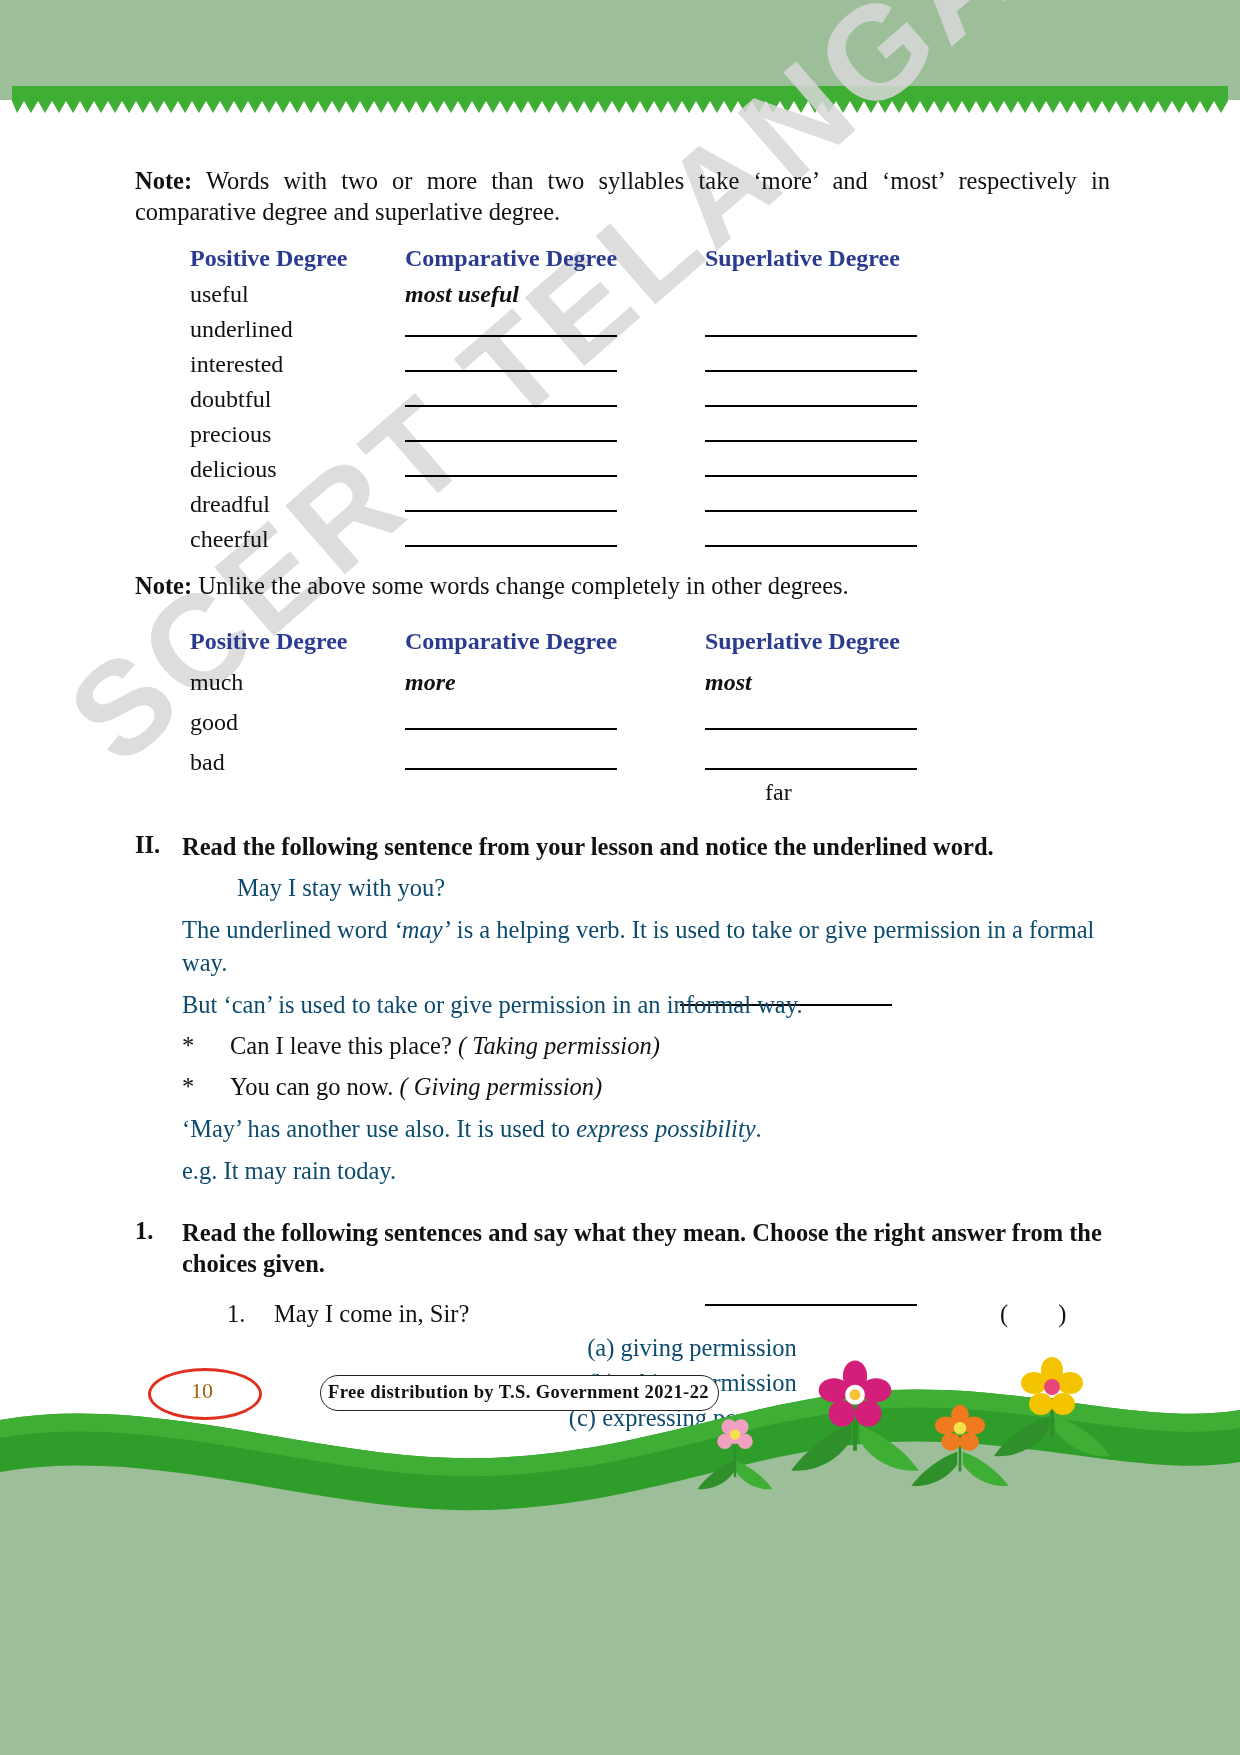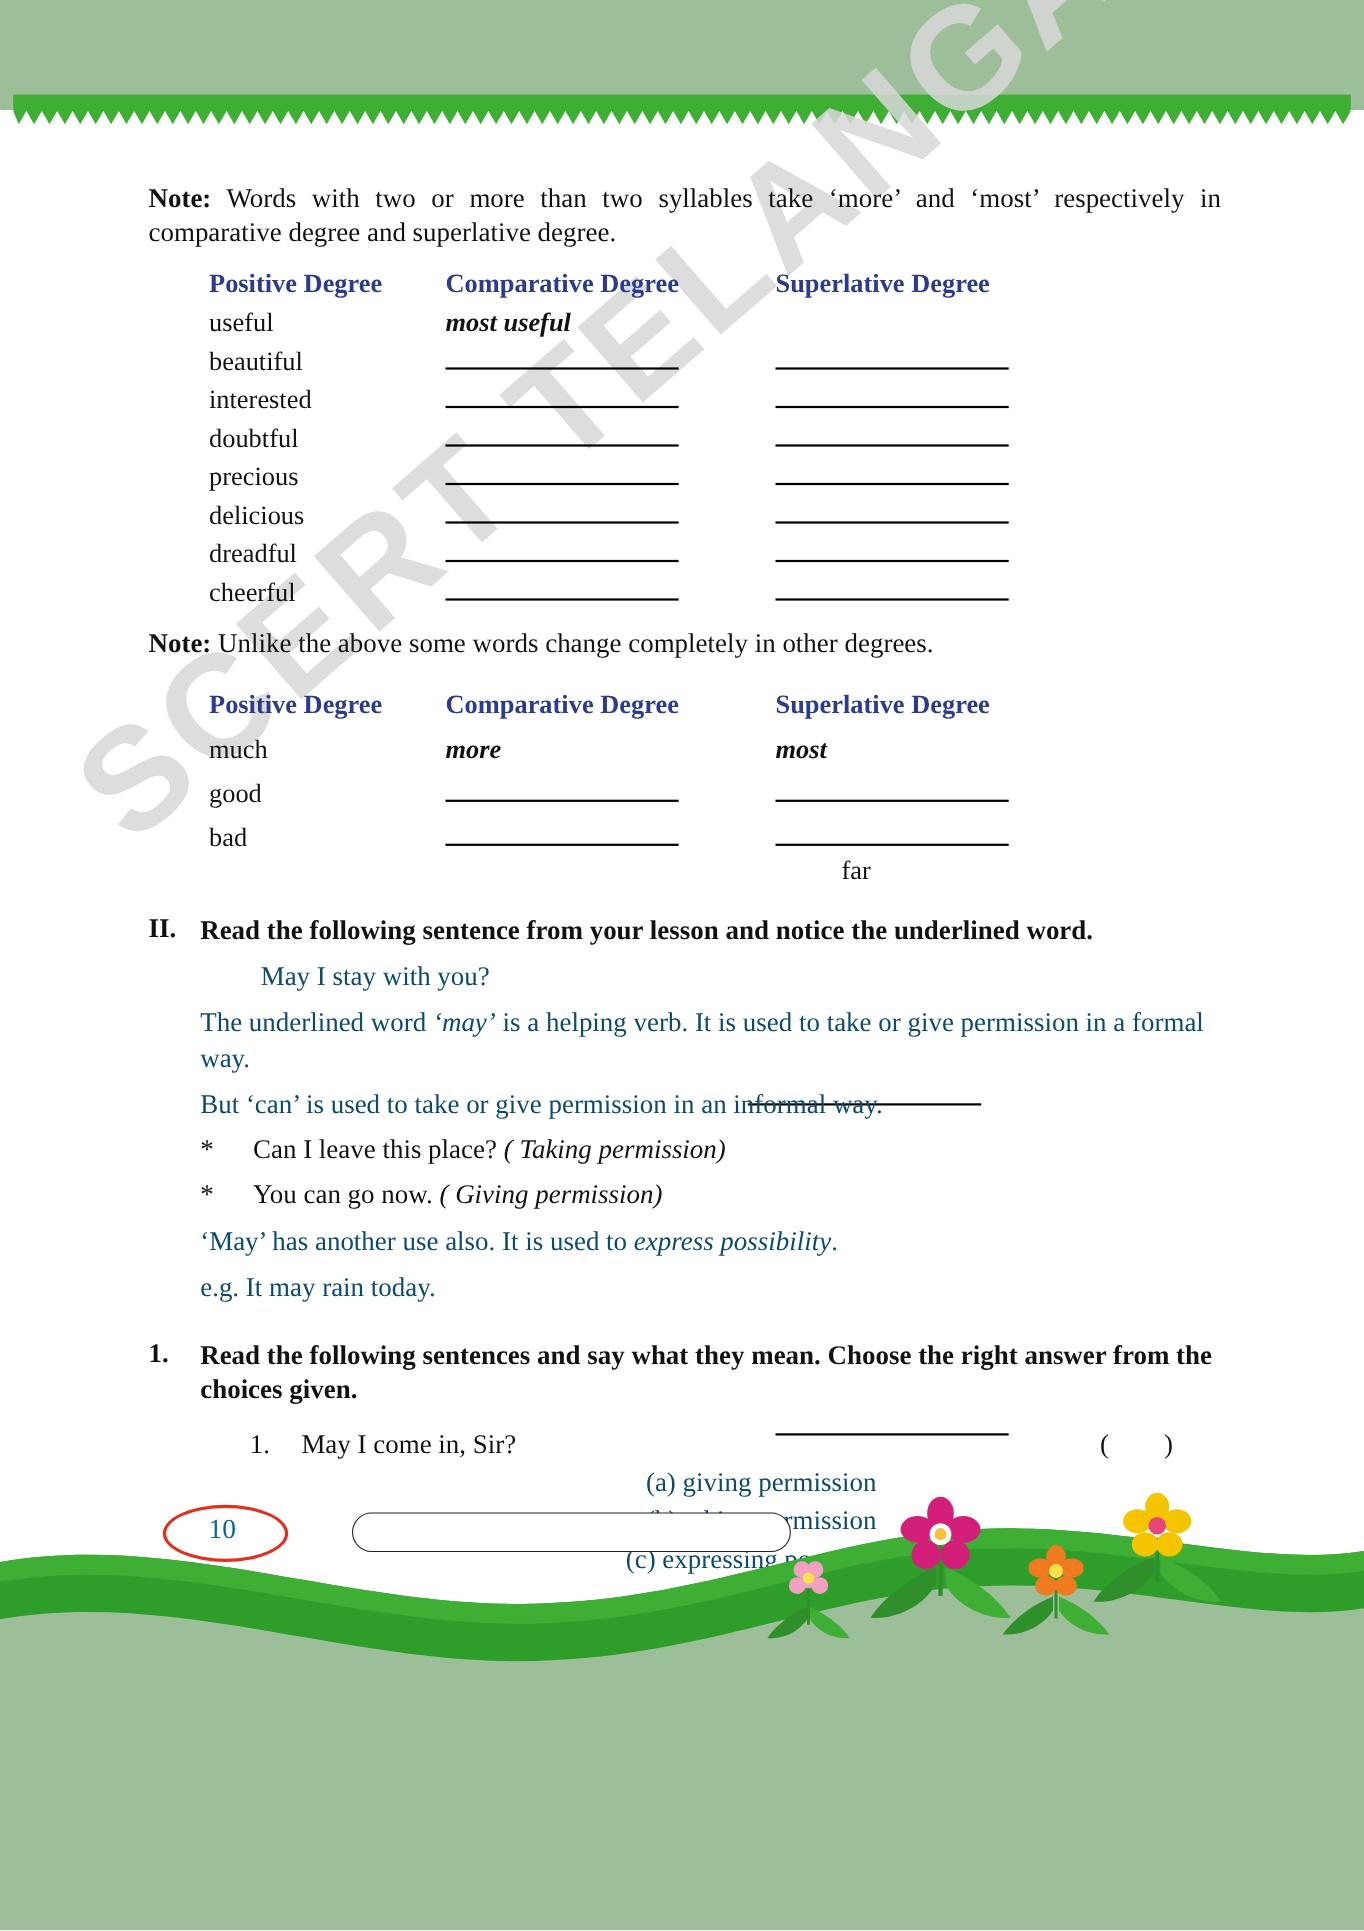--- a/index.html
+++ b/index.html
@@ -121,21 +121,21 @@
   .footer{position:absolute;left:0;bottom:0;width:1240px;height:405px;z-index:4;}
   .footer svg{display:block;}
   .page-oval{
     position:absolute;left:148px;top:1368px;width:108px;height:46px;
     border:3px solid #e03020;border-radius:50%;
     background:#ffffff;z-index:6;
   }
   .page-num{
     position:absolute;left:148px;top:1368px;width:108px;height:46px;
     display:flex;align-items:center;justify-content:center;
-    font-size:25px;color:#0369a1;z-index:7;
+    font-size:22px;color:#a16207;z-index:7;
   }
   .dist-pill{
     position:absolute;left:320px;top:1375px;width:397px;height:34px;
     border:1.6px solid #222;border-radius:18px;background:#fff;z-index:6;
   }
   .dist-text{
     position:absolute;left:320px;top:1375px;width:397px;height:34px;
     display:flex;align-items:center;justify-content:center;
     font-size:18.5px;font-weight:bold;color:#111;letter-spacing:.4px;z-index:7;
     font-family:"Liberation Serif","DejaVu Serif",serif;
@@ -171,21 +171,21 @@
           <div class="c2 c">Comparative Degree</div>
           <div class="c3 c">Superlative  Degree</div>
         </div>
 
         <div class="deg-row">
           <div class="c1 pos">useful</div>
           <div class="c3 filled">most useful</div>
         </div>
 
         <div class="deg-row">
-          <div class="c1 pos">beautiful</div>
+          <div class="c1 pos">underlined</div>
           <div class="c2"><span class="blank"></span></div>
           <div class="c3"><span class="blank"></span></div>
         </div>
 
         <div class="deg-row">
           <div class="c1 pos">interested</div>
           <div class="c2"><span class="blank"></span></div>
           <div class="c3"><span class="blank"></span></div>
         </div>
 
@@ -366,14 +366,15 @@
           <circle cx="0" cy="-3" r="8" fill="#e8457a"></circle>
         </g>
       </g>
     </svg>
   </div>
 
   <div class="page-oval"></div>
   <div class="page-num">10</div>
 
   <div class="dist-pill"></div>
+  <div class="dist-text">Free distribution by T.S. Government 2021-22</div>
 
 </div>
 
 </body></html>

